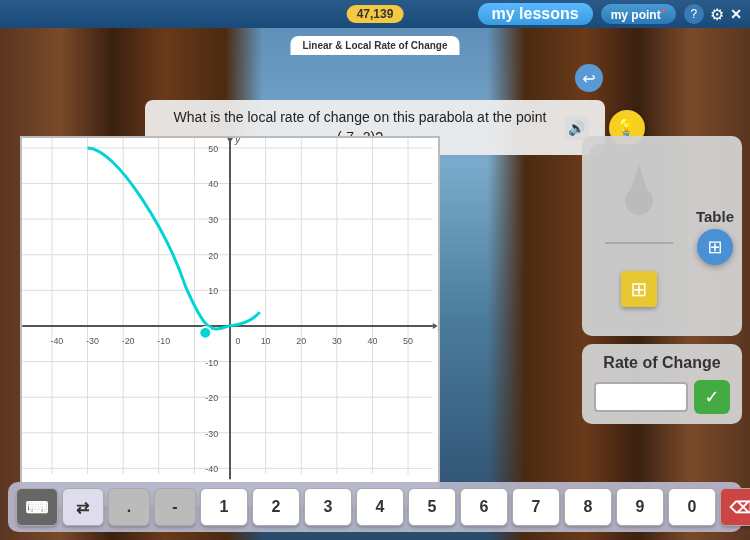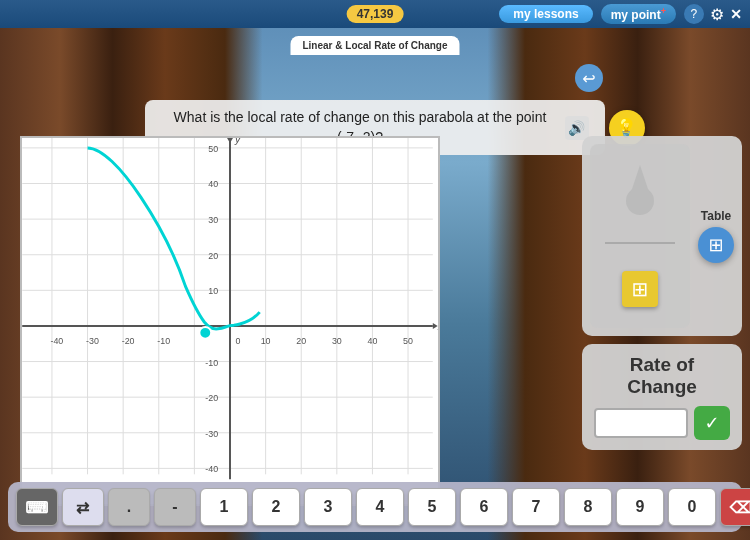--- a/index.html
+++ b/index.html
@@ -54,21 +54,21 @@
       left: 50%;
       transform: translateX(-50%);
     }
 
     .nav-btn {
       background: linear-gradient(180deg, #4a9ad4, #2a7ab4);
       color: white;
       border: none;
       border-radius: 12px;
       padding: 2px 14px;
-      font-size: 12px;
+      font-size: 16px;
       font-weight: bold;
       cursor: pointer;
     }
 
     .nav-btn.active {
       background: linear-gradient(180deg, #5abaff, #3a9adf);
     }
 
     .my-stuff-btn {
       background: linear-gradient(180deg, #4a9ad4, #2a7ab4);
@@ -273,21 +273,21 @@
     }
 
     .table-label-area {
       display: flex;
       flex-direction: column;
       align-items: center;
       gap: 4px;
     }
 
     .table-label {
-      font-size: 12px;
+      font-size: 15px;
       font-weight: bold;
       color: #333;
     }
 
     .table-icon-btn {
       width: 36px;
       height: 36px;
       background: #4a90d4;
       border-radius: 50%;
       display: flex;
@@ -300,21 +300,21 @@
     }
 
     
     .roc-panel {
       background: rgba(210, 210, 210, 0.95);
       border-radius: 10px;
       padding: 10px 12px;
     }
 
     .roc-title {
-      font-size: 19px;
+      font-size: 16px;
       font-weight: bold;
       color: #333;
       margin-bottom: 8px;
       text-align: center;
     }
 
     .roc-input-row {
       display: flex;
       gap: 6px;
       align-items: center;

